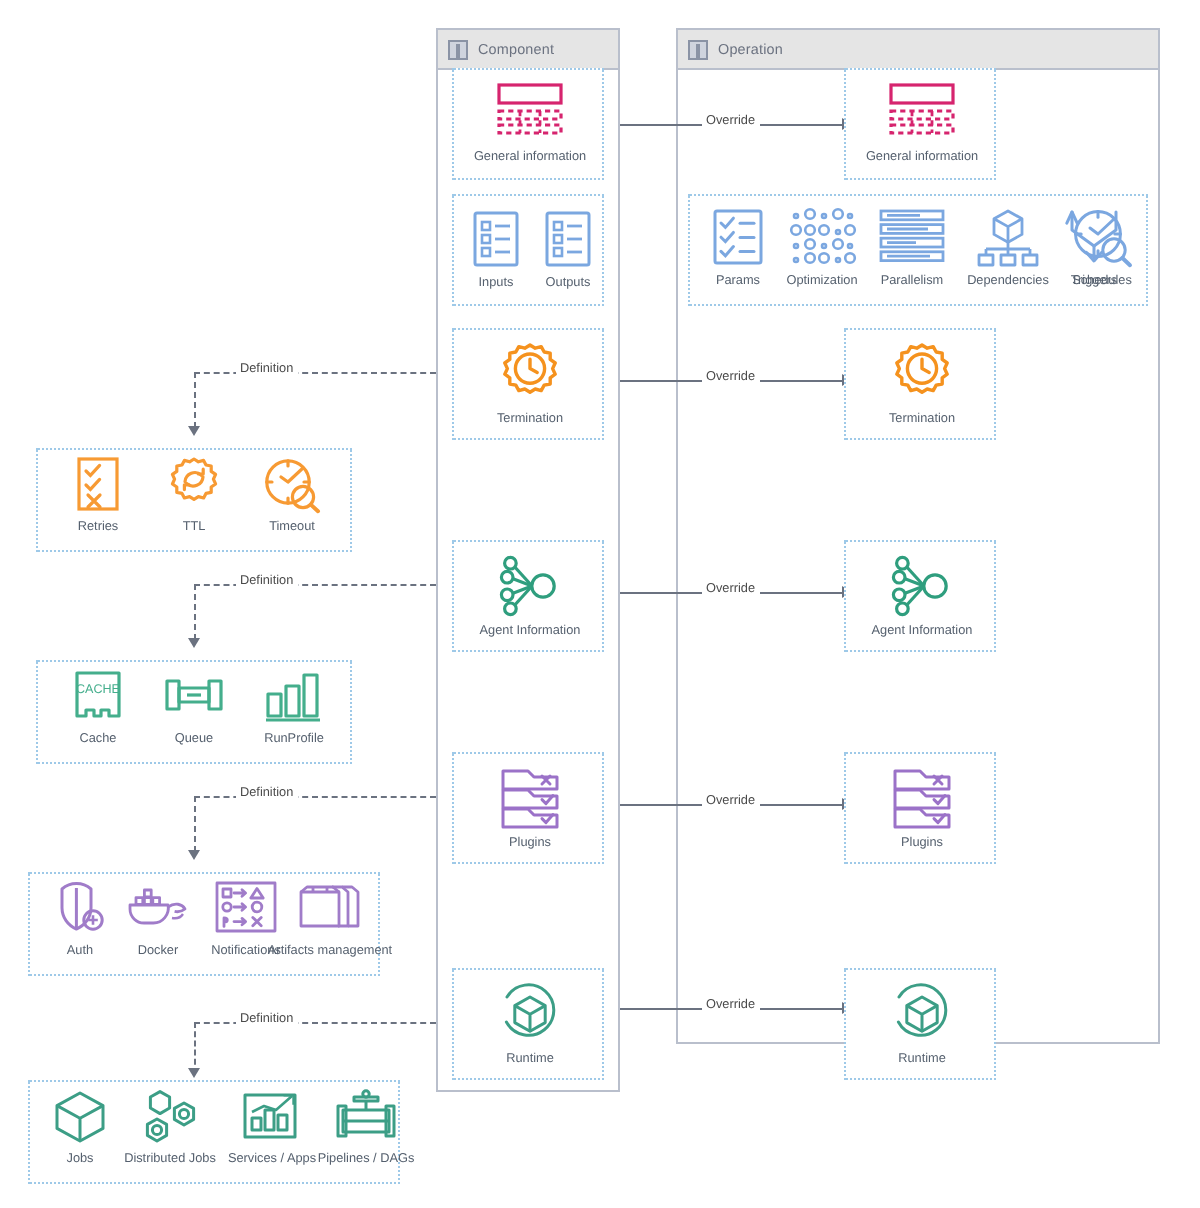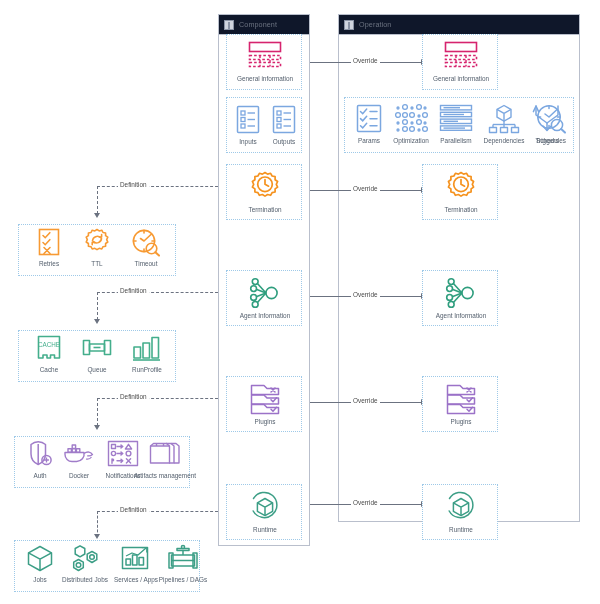--- a/index.html
+++ b/index.html
@@ -3,21 +3,21 @@
 <meta charset="utf-8">
 <style>
   html,body{margin:0;padding:0;background:#ffffff;}
   body{width:600px;height:604px;position:relative;overflow:hidden;
        font-family:"Liberation Sans","DejaVu Sans",sans-serif;color:#4a4a4a;}
   .canvas{position:absolute;left:0;top:0;width:600px;height:604px;}
 
   
   .lane{position:absolute;border:1px solid #b9bfcc;background:#fff;box-sizing:border-box;}
   .lane-head{position:absolute;left:0;top:0;right:0;height:20px;
-             border-bottom:1px solid #b9bfcc;background:#0f172a;
+             border-bottom:1px solid #b9bfcc;background:#e5e5e5;
              display:flex;align-items:center;gap:5px;padding:0 5px;box-sizing:border-box;}
   .lane-head .lbl{font-size:7.2px;color:#6b7280;letter-spacing:.1px;}
   .lane-ico{width:10px;height:10px;border:1px solid #8a93a5;background:#cfd4de;
             position:relative;box-sizing:border-box;flex:0 0 auto;}
   .lane-ico:after{content:"";position:absolute;left:3px;top:1px;width:1.5px;height:8px;background:#8a93a5;}
 
   
   .grp{position:absolute;box-sizing:border-box;border:1px dotted #9ec9e8;background:#fff;}
 
   

